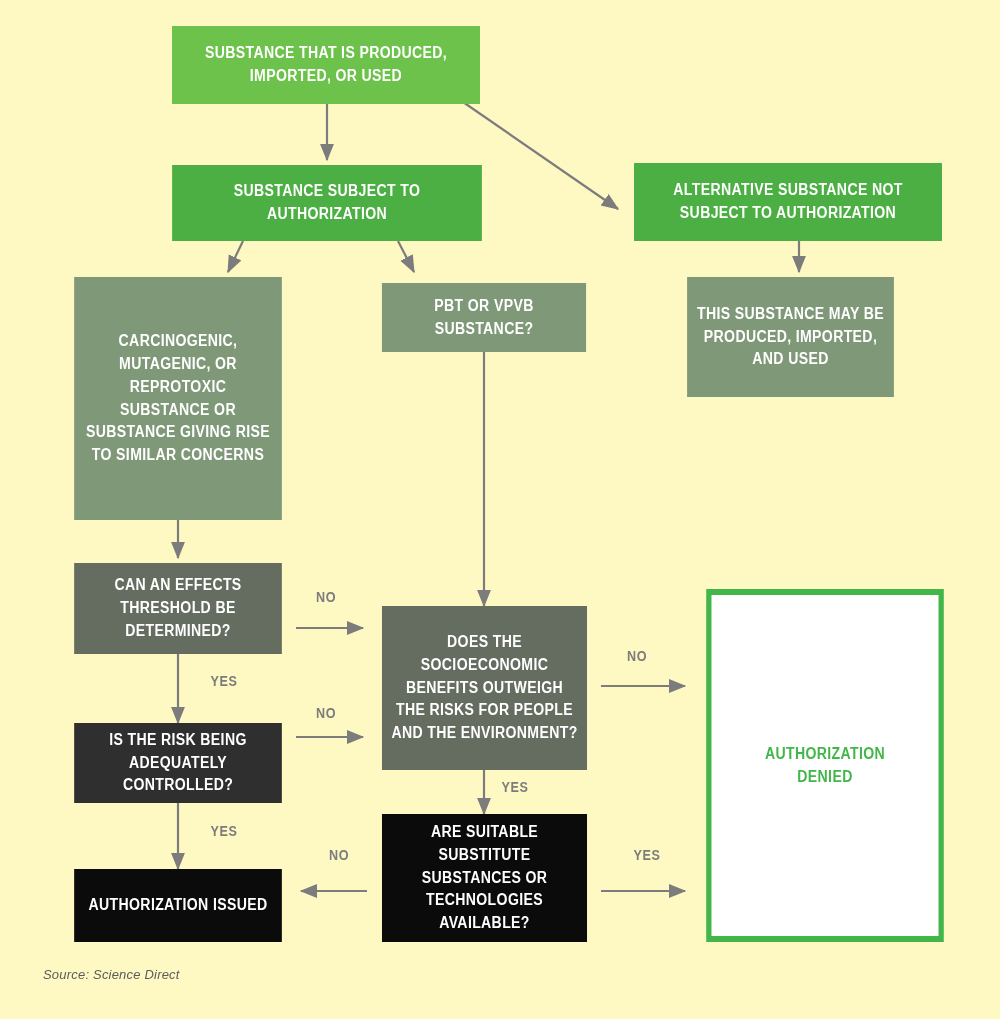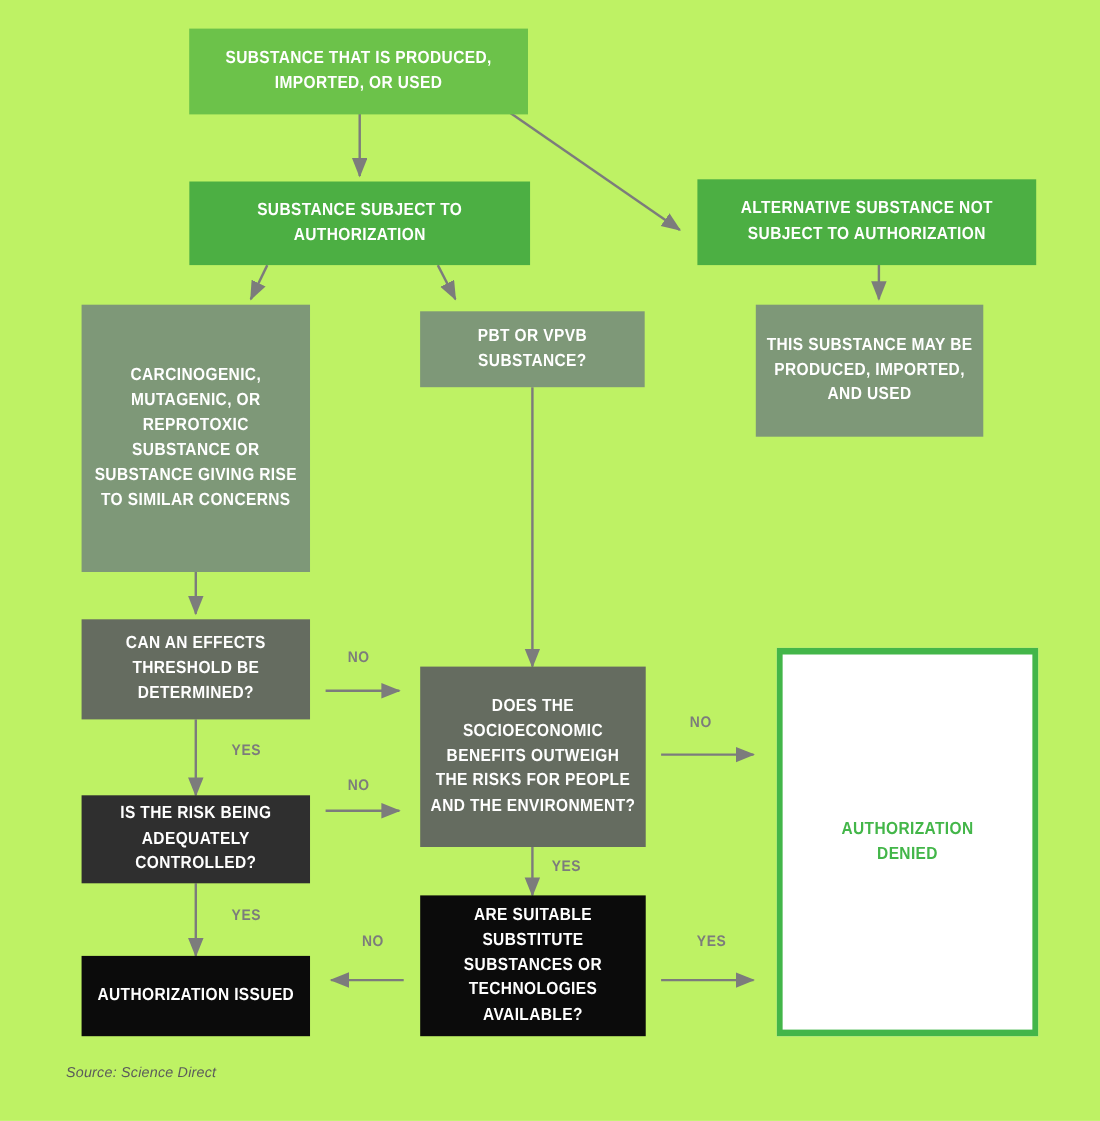--- a/index.html
+++ b/index.html
@@ -7,21 +7,21 @@
     padding: 0;
     background: #ffffff;
   }
   body {
     font-family: "Liberation Sans", sans-serif;
   }
   #canvas {
     position: relative;
     width: 1000px;
     height: 1019px;
-    background: #bef264;
+    background: #fef9c3;
     overflow: hidden;
   }
   .node {
     position: absolute;
     box-sizing: border-box;
     display: flex;
     align-items: center;
     justify-content: center;
     text-align: center;
     color: #ffffff;
@@ -59,21 +59,21 @@
     position: absolute;
     color: #7c7c7c;
     font-weight: bold;
     font-size: 14px;
     letter-spacing: 0.6px;
     transform: scaleX(0.9);
     white-space: nowrap;
   }
   .source-note {
     position: absolute;
-    left: 60px;
+    left: 43px;
     top: 967px;
     font-size: 13px;
     font-style: italic;
     color: #5b5b5b;
     letter-spacing: 0.2px;
   }
 </style>
 </head>
 <body>
 

